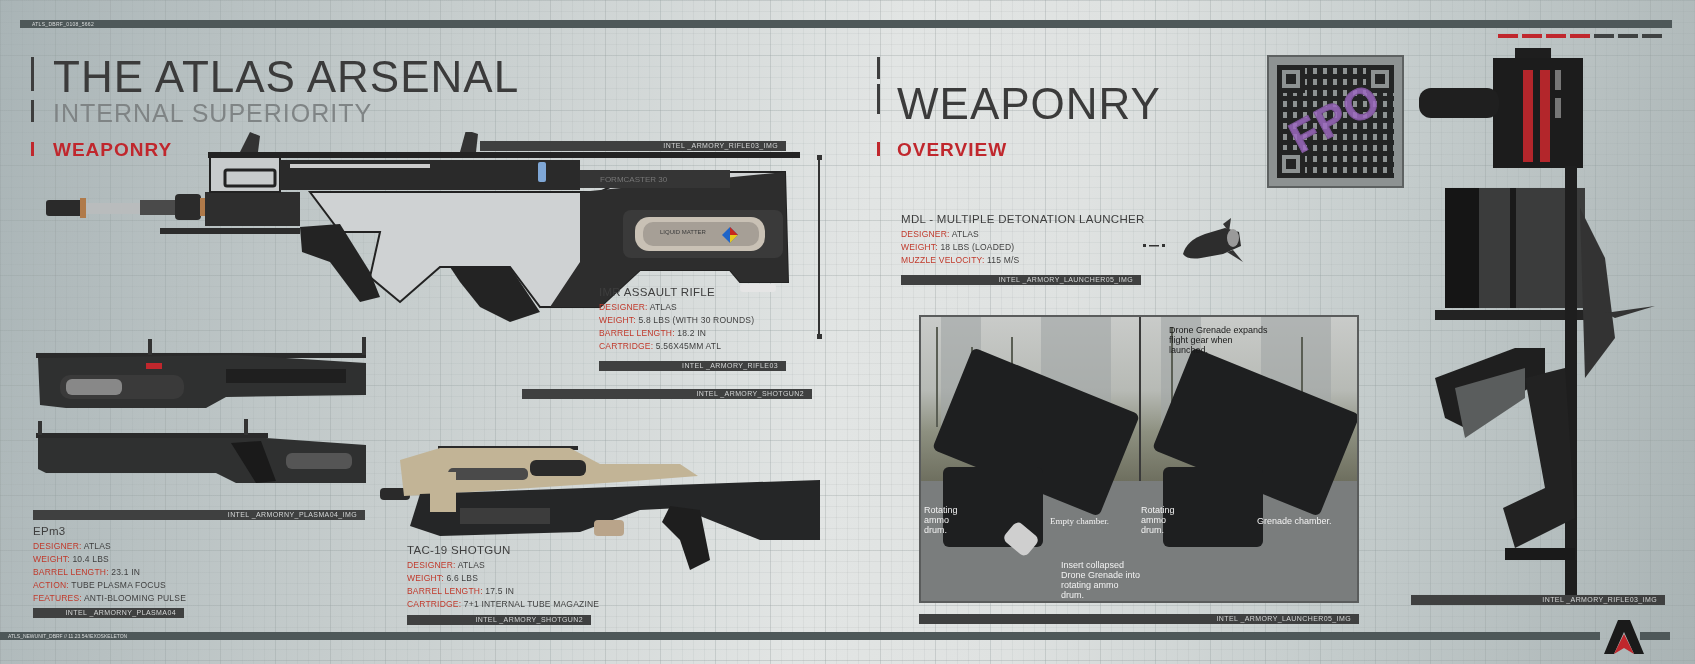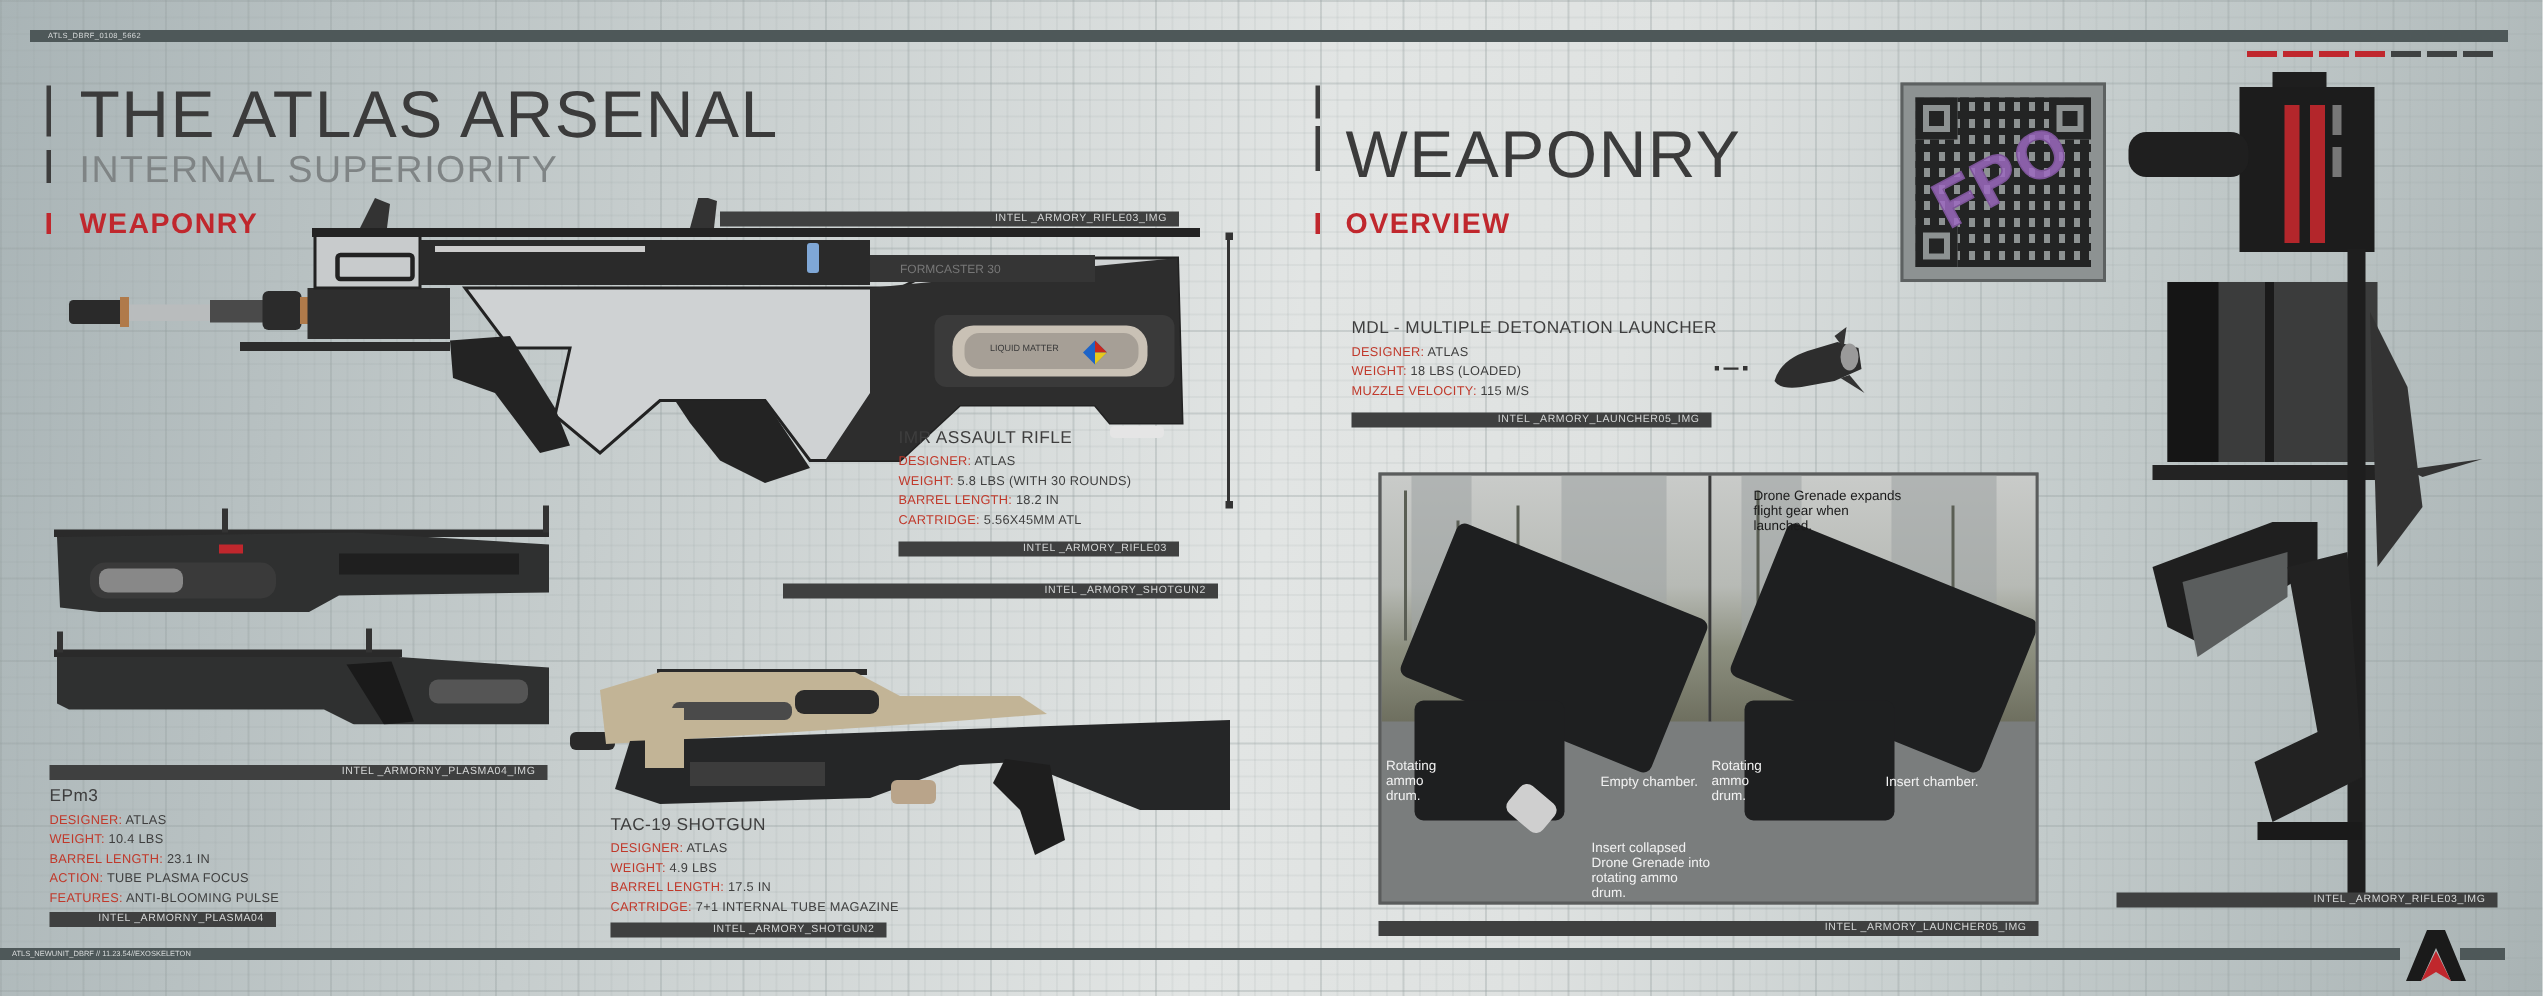--- a/index.html
+++ b/index.html
@@ -208,21 +208,21 @@
   <path d="M40,54 L320,44 L440,40 L440,100 L380,100 L300,68 L260,70 L200,92 L60,96 L30,86 Z" fill="#252627"></path>
   <rect x="80" y="68" width="90" height="16" fill="#3c3c3c"></rect>
   <path d="M290,66 L320,70 L330,120 L310,130 L300,100 L282,82 Z" fill="#1e1e1e"></path>
   <rect x="214" y="80" width="30" height="16" rx="4" fill="#b9a48a"></rect>
   <rect x="50" y="32" width="26" height="40" fill="#c2b496"></rect>
 </svg>
 
 <div class="abs spec" style="left:407px;top:544px;">
   <div class="title">TAC-19 SHOTGUN</div>
   <div class="row"><span class="k">DESIGNER:</span> <span>ATLAS</span></div>
-  <div class="row"><span class="k">WEIGHT:</span> <span>4.9 LBS</span></div>
+  <div class="row"><span class="k">WEIGHT:</span> <span>6.6 LBS</span></div>
   <div class="row"><span class="k">BARREL LENGTH:</span> <span>17.5 IN</span></div>
   <div class="row"><span class="k">CARTRIDGE:</span> <span>7+1 INTERNAL TUBE MAGAZINE</span></div>
 </div>
 <div class="abs tag" style="left:407px;top:615px;width:184px;">INTEL _ARMORY_SHOTGUN2</div>
 
 <div class="abs spec" style="left:901px;top:213px;">
   <div class="title">MDL -  MULTIPLE DETONATION LAUNCHER</div>
   <div class="row"><span class="k">DESIGNER:</span> <span>ATLAS</span></div>
   <div class="row"><span class="k">WEIGHT:</span> <span>18 LBS (LOADED)</span></div>
   <div class="row"><span class="k">MUZZLE VELOCITY:</span> <span>115 M/S</span></div>
@@ -257,22 +257,22 @@
     <div class="launcher-body" style="left:25px;top:60px;width:180px;height:110px;transform:rotate(22deg);"></div>
   </div>
 
   <div class="launcher-body" style="left:22px;top:150px;width:100px;height:80px;"></div>
   <div class="launcher-body" style="left:242px;top:150px;width:100px;height:80px;"></div>
   <div class="launcher-body" style="left:85px;top:210px;width:30px;height:24px;background:#cfcfcf;transform:rotate(40deg);"></div>
 
   <div class="panel-note dark" style="left:248px;top:8px;width:100px;">Drone Grenade expands flight gear when launched.</div>
   <div class="panel-note" style="left:3px;top:188px;width:40px;">Rotating ammo drum.</div>
   <div class="panel-note" style="left:220px;top:188px;width:40px;">Rotating ammo drum.</div>
-  <div class="panel-note" style="left:146px;top:199px;">Empty chamber.</div>
-  <div class="panel-note" style="left:336px;top:199px;">Insert chamber.</div>
+  <div class="panel-note" style="left:129px;top:199px;font-family:Liberation Serif, serif;">Empty chamber.</div>
+  <div class="panel-note" style="left:336px;top:199px;">Grenade chamber.</div>
   <div class="panel-note" style="left:140px;top:243px;width:80px;">Insert collapsed Drone Grenade into rotating ammo drum.</div>
 </div>
 <div class="abs tag" style="left:919px;top:614px;width:440px;">INTEL _ARMORY_LAUNCHER05_IMG</div>
 
 <div class="abs qr">
   <div class="qr-inner">
     <div class="finder" style="left:0;top:0;"></div>
     <div class="finder" style="right:0;top:0;"></div>
     <div class="finder" style="left:0;bottom:0;"></div>
     <div class="qr-fpo">FPO</div>

